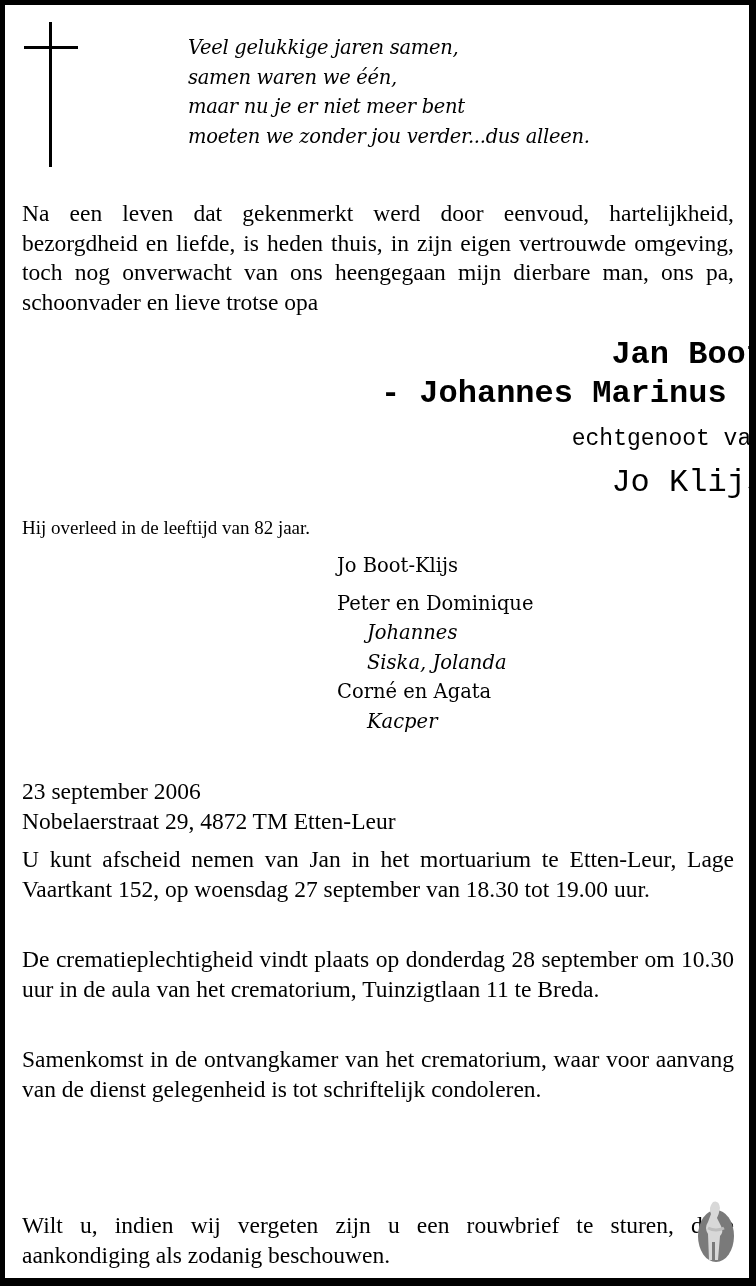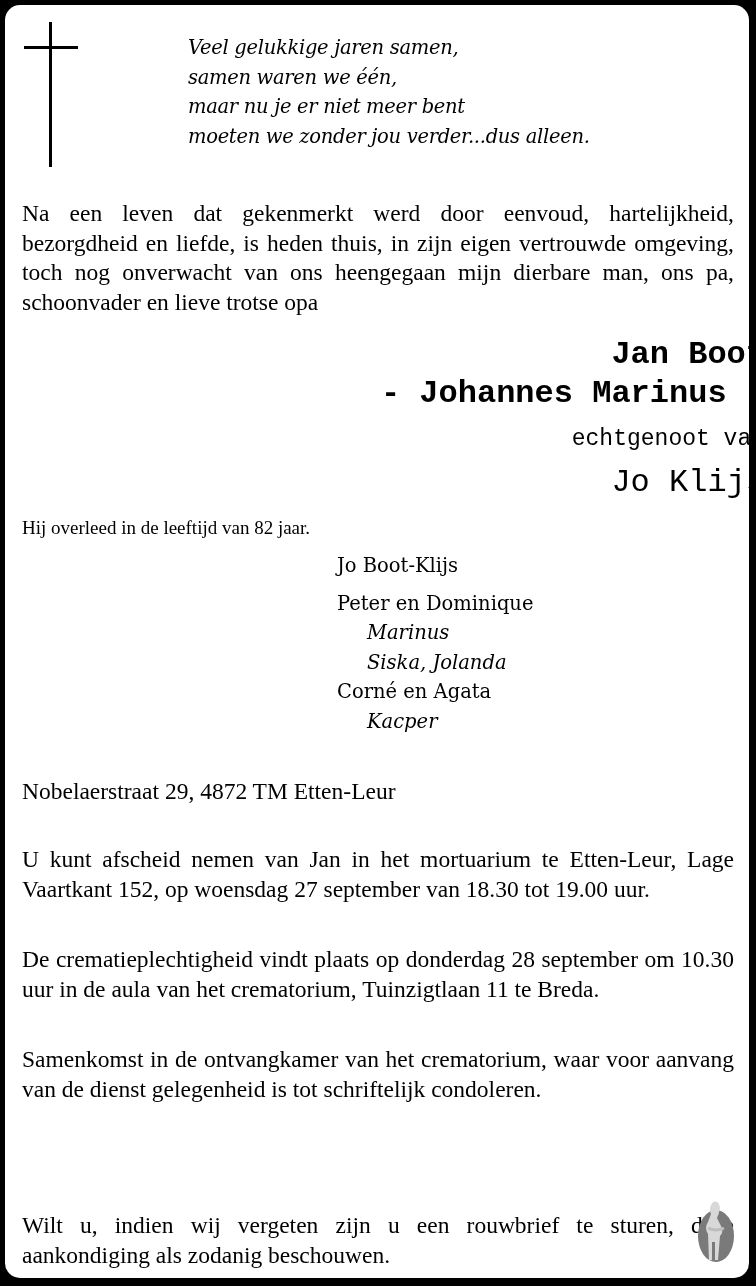--- a/index.html
+++ b/index.html
@@ -1,21 +1,20 @@
 <!DOCTYPE html>
 <html><head>
 <meta charset="utf-8">
 <style>
   html, body { margin: 0; padding: 0; background: #000; }
   body { width: 756px; height: 1286px; position: relative; overflow: hidden; }
   .card {
     position: absolute; left: 5px; top: 5px; width: 744px; height: 1273px;
     background: #fff; color: #000;
     font-family: "DejaVu Serif", "Liberation Serif", serif;
-    border-radius: 15px;
   }
   .cross { position: absolute; left: 0; top: 0; }
   .cross .v { position: absolute; left: 44px; top: 17px; width: 3px; height: 145px; background: #000; }
   .cross .h { position: absolute; left: 19px; top: 41px; width: 54px; height: 3px; background: #000; }
   .poem {
     position: absolute; left: 183px; top: 28px;
     font-family: "DejaVu Serif", serif; font-style: italic;
     font-size: 19.5px; line-height: 29.5px; letter-spacing: -0.3px;
   }
   .poem div { white-space: nowrap; }
@@ -69,27 +68,28 @@
   <div class="center name-main">Jan Boot</div>
   <div class="center name-full">- Johannes Marinus -</div>
   <div class="center spouse-of">echtgenoot van</div>
   <div class="center spouse-name">Jo Klijs</div>
 
   <div class="age">Hij overleed in de leeftijd van 82 jaar.</div>
 
   <div class="family">
     <div class="fam-line first">Jo Boot-Klijs</div>
     <div class="fam-line">Peter en Dominique</div>
-    <div class="fam-line grand">Marinus</div>
+    <div class="fam-line grand">Johannes</div>
     <div class="fam-line grand">Siska, Jolanda</div>
     <div class="fam-line">Corné en Agata</div>
     <div class="fam-line grand">Kacper</div>
   </div>
 
   <div class="place">
+    <div>23 september 2006</div>
     <div>Nobelaerstraat 29, 4872 TM Etten-Leur</div>
   </div>
 
   <div class="block p1 p-last-line" lang="nl" style="hyphens:auto;">U kunt afscheid nemen van Jan in het mortuarium te Etten-Leur, Lage Vaartkant 152, op woensdag 27 september van 18.30 tot 19.00 uur.</div>
   <div class="block p2 p-last-line">De crematieplechtigheid vindt plaats op donderdag 28 september om 10.30 uur in de aula van het crematorium, Tuinzigtlaan 11 te Breda.</div>
   <div class="block p3 p-last-line">Samenkomst in de ontvangkamer van het crematorium, waar voor aanvang van de dienst gelegenheid is tot schriftelijk condoleren.</div>
   <div class="block p5 p-last-line">Wilt u, indien wij vergeten zijn u een rouwbrief te sturen, deze aankondiging als zodanig beschouwen.</div>
 
   <div class="logo">
     <svg width="38" height="70" viewBox="0 0 38 70">

